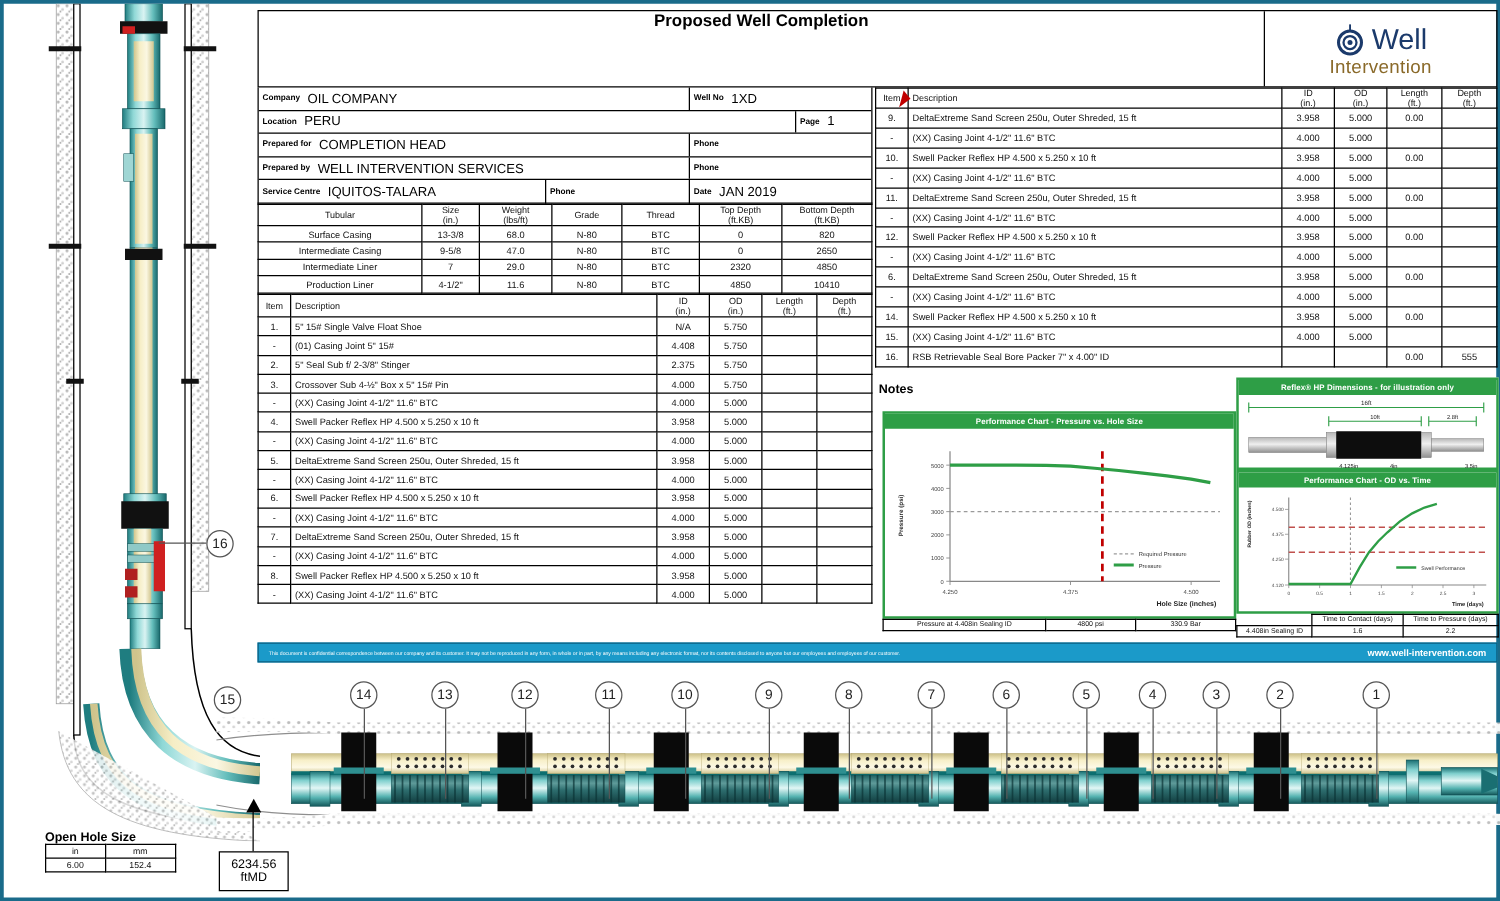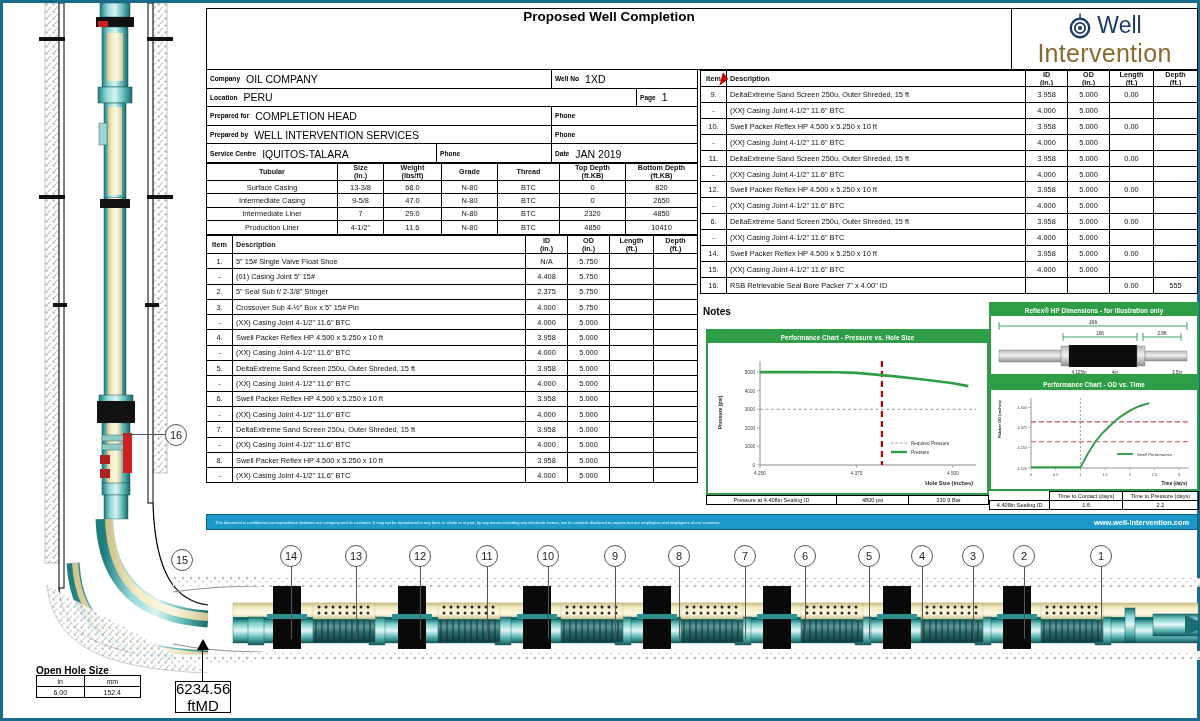--- a/index.html
+++ b/index.html
@@ -23,38 +23,38 @@
   #title-left { flex: 1; display: flex; flex-direction: column; border-right: 1px solid #000; }
   #title-main { flex: 1.35; display: flex; align-items: center; justify-content: center;
     border-bottom: 1px solid #000; }
   #title-main span { font-size: 20px; font-weight: bold; letter-spacing: .2px; color: #000; }
   #title-sub { flex: 1; display: flex; justify-content: center; }
   #title-sub span { font-size: 13.5px; font-weight: bold; }
   #logo-cell { width: 185px; display: flex; flex-direction: column;
      align-items: center; justify-content: center; padding-top: 2px; }
   #logo-row { display: flex; align-items: center; gap: 4px; }
   #logo-word1 { font-size: 23px; color: #1b3a6b; font-weight: 400; }
-  #logo-word2 { font-size: 25px; color: #8a6a2a; letter-spacing: .3px; }
+  #logo-word2 { font-size: 15px; color: #8a6a2a; letter-spacing: .3px; }
 
   
   #infoblock { left: 203px; top: 67px; width: 492px; height: 93px;
      border: 1px solid #000; border-top: none; }
   .irow { display: flex; border-bottom: 1px solid #000; height: 18.6px; }
   .irow:last-child { border-bottom: none; }
   .icell { display: flex; align-items: center; border-right: 1px solid #000;
      padding-left: 3px; overflow: hidden; }
   .icell:last-child { border-right: none; }
   .ilab { font-size: 6.6px; font-weight: bold; color: #000; white-space: nowrap; }
   .ival { font-size: 10.5px; color: #000; margin-left: 6px; white-space: nowrap; }
 
   
   table { border-collapse: collapse; width: 100%; }
   table td, table th { border: 1px solid #000; font-size: 7.4px; color: #111;
     padding: 0 3px; height: 13px; font-weight: normal; }
-  .hdr td { font-weight: bold; text-align: center; font-size: 7.2px; line-height: 1.05; }
+  .hdr td { font-weight: normal; text-align: center; font-size: 7.2px; line-height: 1.05; }
 
   #tubularblock { left: 203px; top: 160px; width: 492px; }
   #tubularblock td { height: 13.4px; text-align: center; }
   #tubularblock .hdr td { height: 17px; }
 
   #itemblock { left: 203px; top: 232px; width: 492px; }
   #rightitemblock { left: 697px; top: 67px; width: 498px; }
   .itemtable td { height: 15.3px; }
   .itemtable .c-item { width: 26px; text-align: center; }
   .itemtable .c-desc { text-align: left; }
@@ -100,21 +100,21 @@
   .balloon-stem { position: absolute; width: 1px; background: #555; }
 
   
   #holesize { left: 33px; top: 672px; width: 105px; }
   #holesize-cap { position: absolute; left: 33px; top: 662px; font-size: 10px; font-weight: bold; }
   #holesize td { height: 11px; text-align: center; font-size: 7px; }
 
   #mdcallout { left: 172px; top: 678px; width: 56px; height: 32px;
     border: 1px solid #000; background: #fff; text-align: center;
     display: flex; flex-direction: column; justify-content: center; }
-  #mdcallout span { font-size: 15px; }
+  #mdcallout span { font-size: 10px; }
   #md-leader { position: absolute; left: 199px; top: 642px; width: 1.4px;
      height: 38px; background: #000; }
   #md-arrow { position: absolute; left: 194px; top: 636px; width: 0; height: 0;
      border-left: 6px solid transparent; border-right: 6px solid transparent;
      border-bottom: 11px solid #000; }
 
   svg { display: block; }
 </style>
 </head>
 <body>

